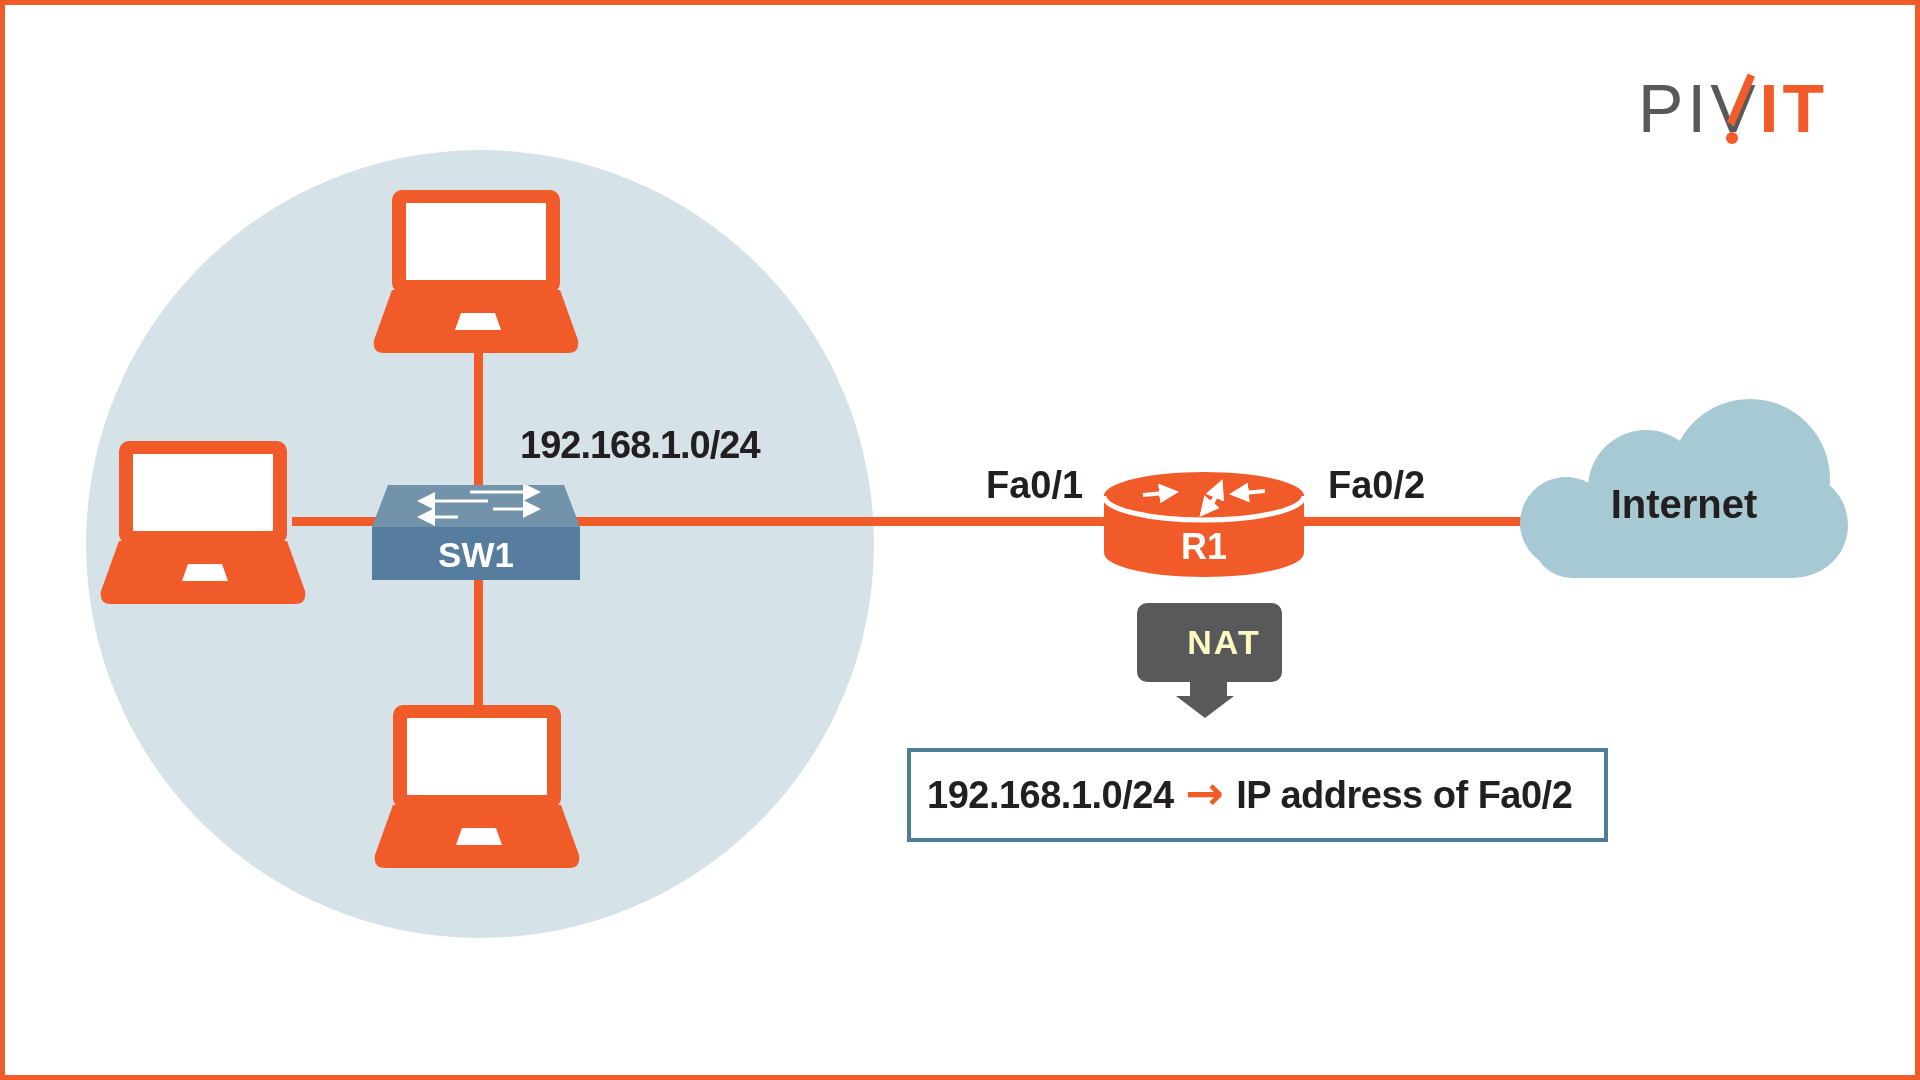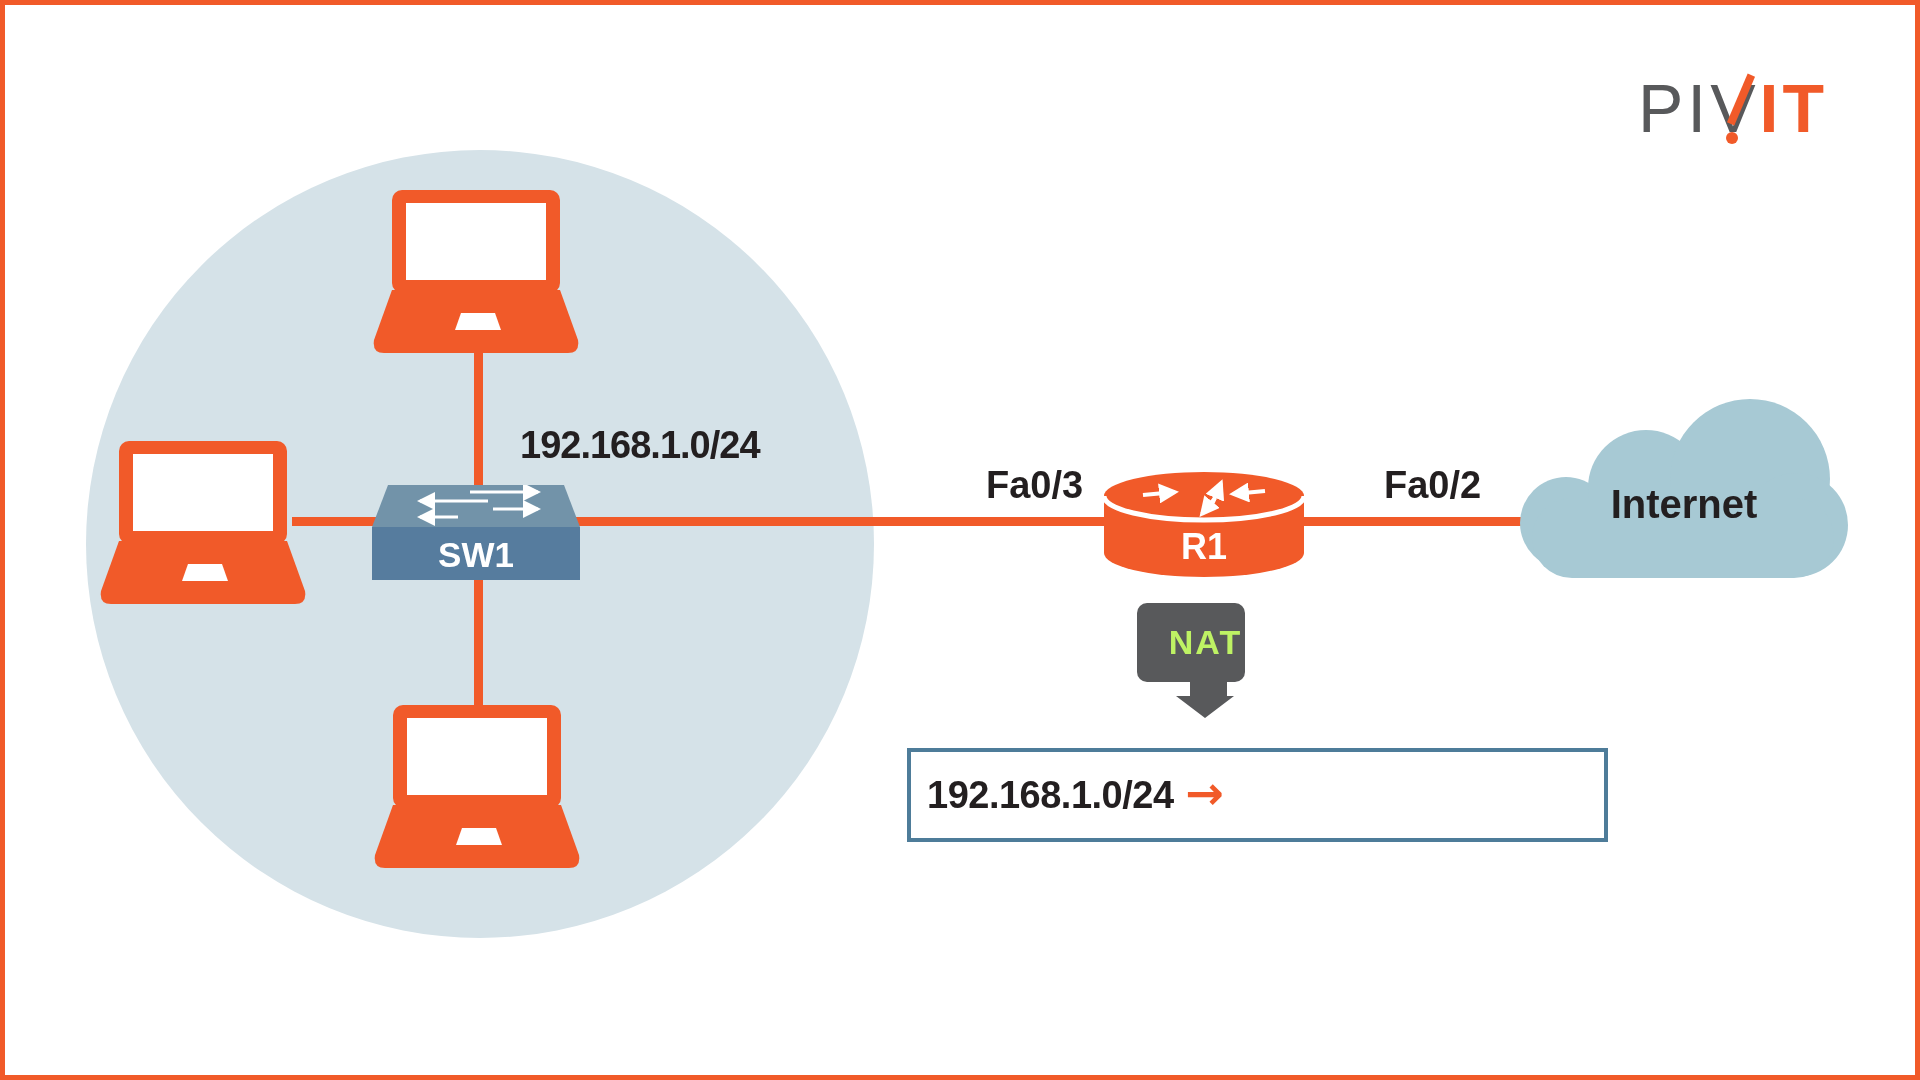--- a/index.html
+++ b/index.html
@@ -27,28 +27,28 @@
 
   .fill-orange{fill:var(--orange,#F15A29);}
   .fill-cloud{fill:var(--cloud-fill,#A7C9D4);}
   .fill-sw-top{fill:var(--switch-top,#7293A9);}
   .fill-sw-front{fill:var(--switch-front,#567C9E);}
   .fill-nat{fill:var(--nat-gray,#58595B);}
 
   .lan-label{left:520px;top:424px;font-size:38px;letter-spacing:-1px;}
   .if-label{font-size:38px;top:464px;}
   .if-left{left:986px;}
-  .if-right{left:1384px;}
+  .if-right{left:1328px;}
 
   .svg-text{fill:#fff;font-family:"Liberation Sans",sans-serif;font-weight:700;}
   .ink-text{fill:var(--ink,#231F20);font-family:"Liberation Sans",sans-serif;font-weight:700;}
 
-  .nat-box{left:1137px;top:603px;width:108px;height:79px;border-radius:10px;
+  .nat-box{left:1137px;top:603px;width:145px;height:79px;border-radius:10px;
     background:var(--nat-gray,#58595B);display:flex;align-items:center;justify-content:center;
-    color:#bef264;font-size:34px;font-weight:700;letter-spacing:2px;z-index:5;padding-left:29px;}
+    color:#fef9c3;font-size:34px;font-weight:700;letter-spacing:2px;z-index:5;padding-left:29px;}
   .nat-arrow{left:1176px;top:680px;z-index:5;}
 
   .map-box{left:907px;top:748px;width:701px;height:94px;border:4px solid var(--box-border,#4E7C99);
     background:#fff;display:flex;align-items:center;padding-left:16px;gap:12px;z-index:5;}
   .map-box .txt{font-size:38px;font-weight:700;letter-spacing:-0.5px;white-space:nowrap;}
   .map-arrow{color:var(--orange,#F15A29);font-size:46px;font-weight:700;line-height:1;
     font-family:"DejaVu Sans", sans-serif;transform:translateY(-2px);}
 
   .logo{left:1638px;top:74px;z-index:6;font-size:68px;font-weight:400;letter-spacing:4px;
     line-height:1;white-space:nowrap;}
@@ -101,21 +101,21 @@
     <line x1="98" y1="7" x2="166" y2="7" marker-end="url(#ahw)"></line>
     <line x1="116" y1="16" x2="48" y2="16" marker-end="url(#ahw)"></line>
     <line x1="121" y1="24" x2="166" y2="24" marker-end="url(#ahw)"></line>
     <line x1="86" y1="32" x2="48" y2="32" marker-end="url(#ahw)"></line>
   </g>
   <text x="104" y="82" text-anchor="middle" font-size="35" class="svg-text">SW1</text>
 </svg>
 
 <div class="abs label lan-label">192.168.1.0/24</div>
 
-<div class="abs label if-label if-left">Fa0/3</div>
+<div class="abs label if-label if-left">Fa0/1</div>
 <div class="abs label if-label if-right">Fa0/2</div>
 
 <svg class="abs device" style="left:1103px;top:471px" width="202" height="107" viewBox="0 0 202 107">
   <defs>
     <marker id="ahr" orient="auto" markerWidth="5" markerHeight="5" refX="4" refY="2.5" markerUnits="strokeWidth">
       <path d="M0 0 L5 2.5 L0 5 Z" fill="#fff"></path>
     </marker>
   </defs>
   <path d="M1 25 A100 24 0 0 1 201 25 V82 A100 24 0 0 1 1 82 Z" class="fill-orange"></path>
   <path d="M1 25 A100 24 0 0 0 201 25" stroke="#fff" stroke-width="5" fill="none"></path>
@@ -140,19 +140,20 @@
 </svg>
 
 <div class="abs nat-box">NAT</div>
 <svg class="abs nat-arrow" width="58" height="38" viewBox="0 0 58 38">
   <path d="M14 0 H51 V16 H58 L29 38 L0 16 H14 Z" class="fill-nat"></path>
 </svg>
 
 <div class="abs map-box">
   <span class="txt">192.168.1.0/24</span>
   <span class="map-arrow">→</span>
+  <span class="txt">IP address of Fa0/2</span>
 </div>
 
 <div class="abs logo">
   <span class="g">PIV</span><span class="o">IT</span>
   <span class="logo-slash"></span>
   <span class="logo-dot"></span>
 </div>
 
 </body></html>

